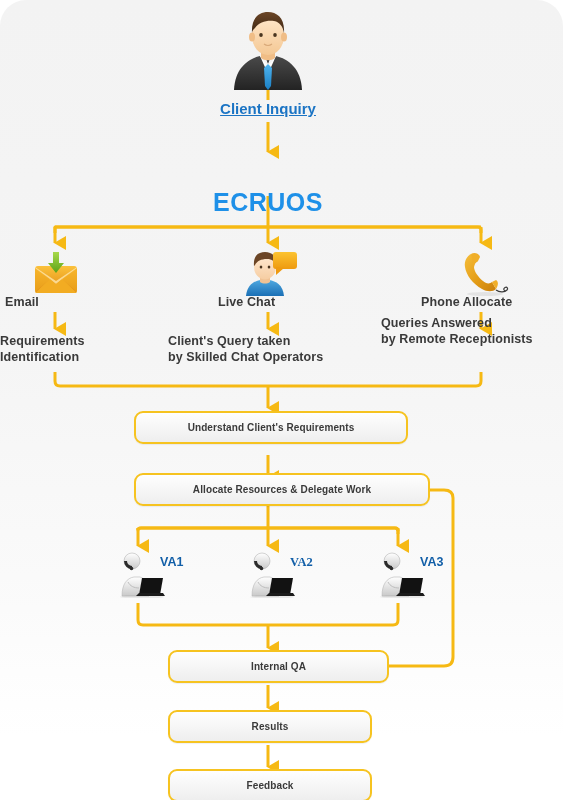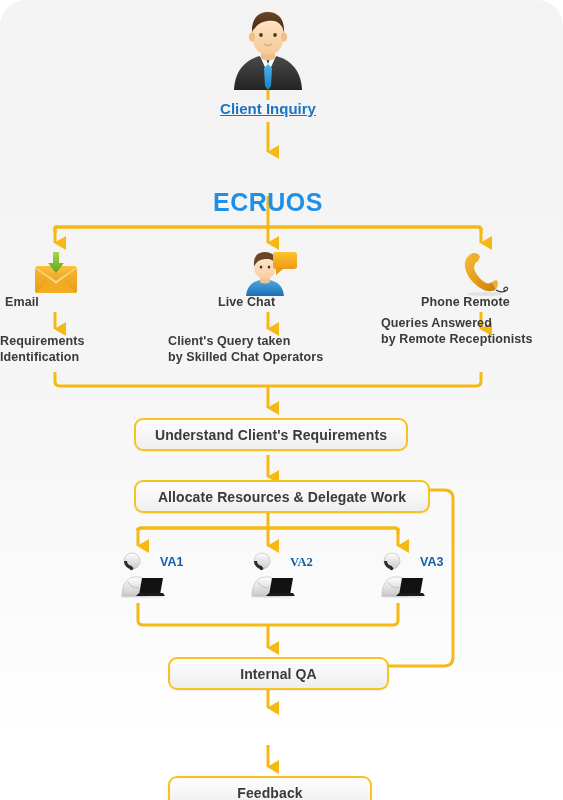--- a/index.html
+++ b/index.html
@@ -35,28 +35,27 @@
     white-space: pre-line;
     letter-spacing: 0.1px;
   }
   .node-box {
     position: absolute;
     box-sizing: border-box;
     border: 2px solid #f6c320;
     border-radius: 9px;
     background: linear-gradient(180deg, #fefefe 0%, #f7f7f7 45%, #eeeeee 100%);
     color: #3a3a3a;
-    font-size: 14px;
+    font-size: 10px;
     font-weight: bold;
     display: flex;
     align-items: center;
     justify-content: center;
     box-shadow: 0 1px 1px rgba(0,0,0,0.06);
     letter-spacing: 0.1px;
-    margin-top: 7px;
   }
   .client-title {
     position: absolute;
     text-align: center;
     color: #1b74c4;
     font-size: 15px;
     font-weight: bold;
   }
   .ecruos-title {
     position: absolute;
@@ -259,21 +258,21 @@
       </defs>
       <path d="M16,4 C12,6 9,11 10,17 C11,25 18,34 27,39 C32,42 38,42 41,39 L37,32
                C35,34 31,34 28,31 C23,27 19,21 19,17 C19,14 21,12 23,11 Z" fill="url(#phG)"></path>
       <path d="M16,4 C19,2 24,3 25,7 L23,11 C21,12 19,14 19,17 Z" fill="#f0ae28"></path>
       <path d="M41,39 C43,36 44,32 41,30 L37,32 Z" fill="#f0ae28"></path>
 
       <path d="M41,40 C45,43 50,42 52,40 C53.5,38.5 52,36.5 50,37.5 C48,38.5 48.5,41 51,41" stroke="#3a3a3a" stroke-width="1.2" fill="none"></path>
       <ellipse cx="30" cy="44" rx="18" ry="2" fill="#000" opacity="0.07"></ellipse>
     </svg>
   </div>
-  <div class="lbl" style="left:421px; top:294px; width:120px;">Phone Remote</div>
+  <div class="lbl" style="left:421px; top:294px; width:120px;">Phone Allocate</div>
   <div class="lbl" style="left:381px; top:315px; width:182px;">Queries Answered
 by Remote Receptionists</div>
 
   <div class="node-box" style="left:134px; top:411px; width:274px; height:33px;">
     <span>Understand Client's Requirements</span>
   </div>
 
   <div class="node-box" style="left:134px; top:473px; width:296px; height:33px;">
     <span>Allocate Resources &amp; Delegate Work</span>
   </div>
@@ -323,18 +322,21 @@
       <path d="M18,44 L21,41 L45,41 L47,44 Z" fill="#1b1b1b"></path>
       <ellipse cx="24" cy="45" rx="22" ry="1.6" fill="#000" opacity="0.07"></ellipse>
     </svg>
   </div>
   <div class="va-label" style="left:420px; top:555px;">VA3</div>
 
   <div class="node-box" style="left:168px; top:650px; width:221px; height:33px;">
     <span>Internal QA</span>
   </div>
 
+  <div class="node-box" style="left:168px; top:710px; width:204px; height:33px;">
+    <span>Results</span>
+  </div>
 
   <div class="node-box" style="left:168px; top:769px; width:204px; height:33px;">
     <span>Feedback</span>
   </div>
 
 </div>
 
 </body></html>

